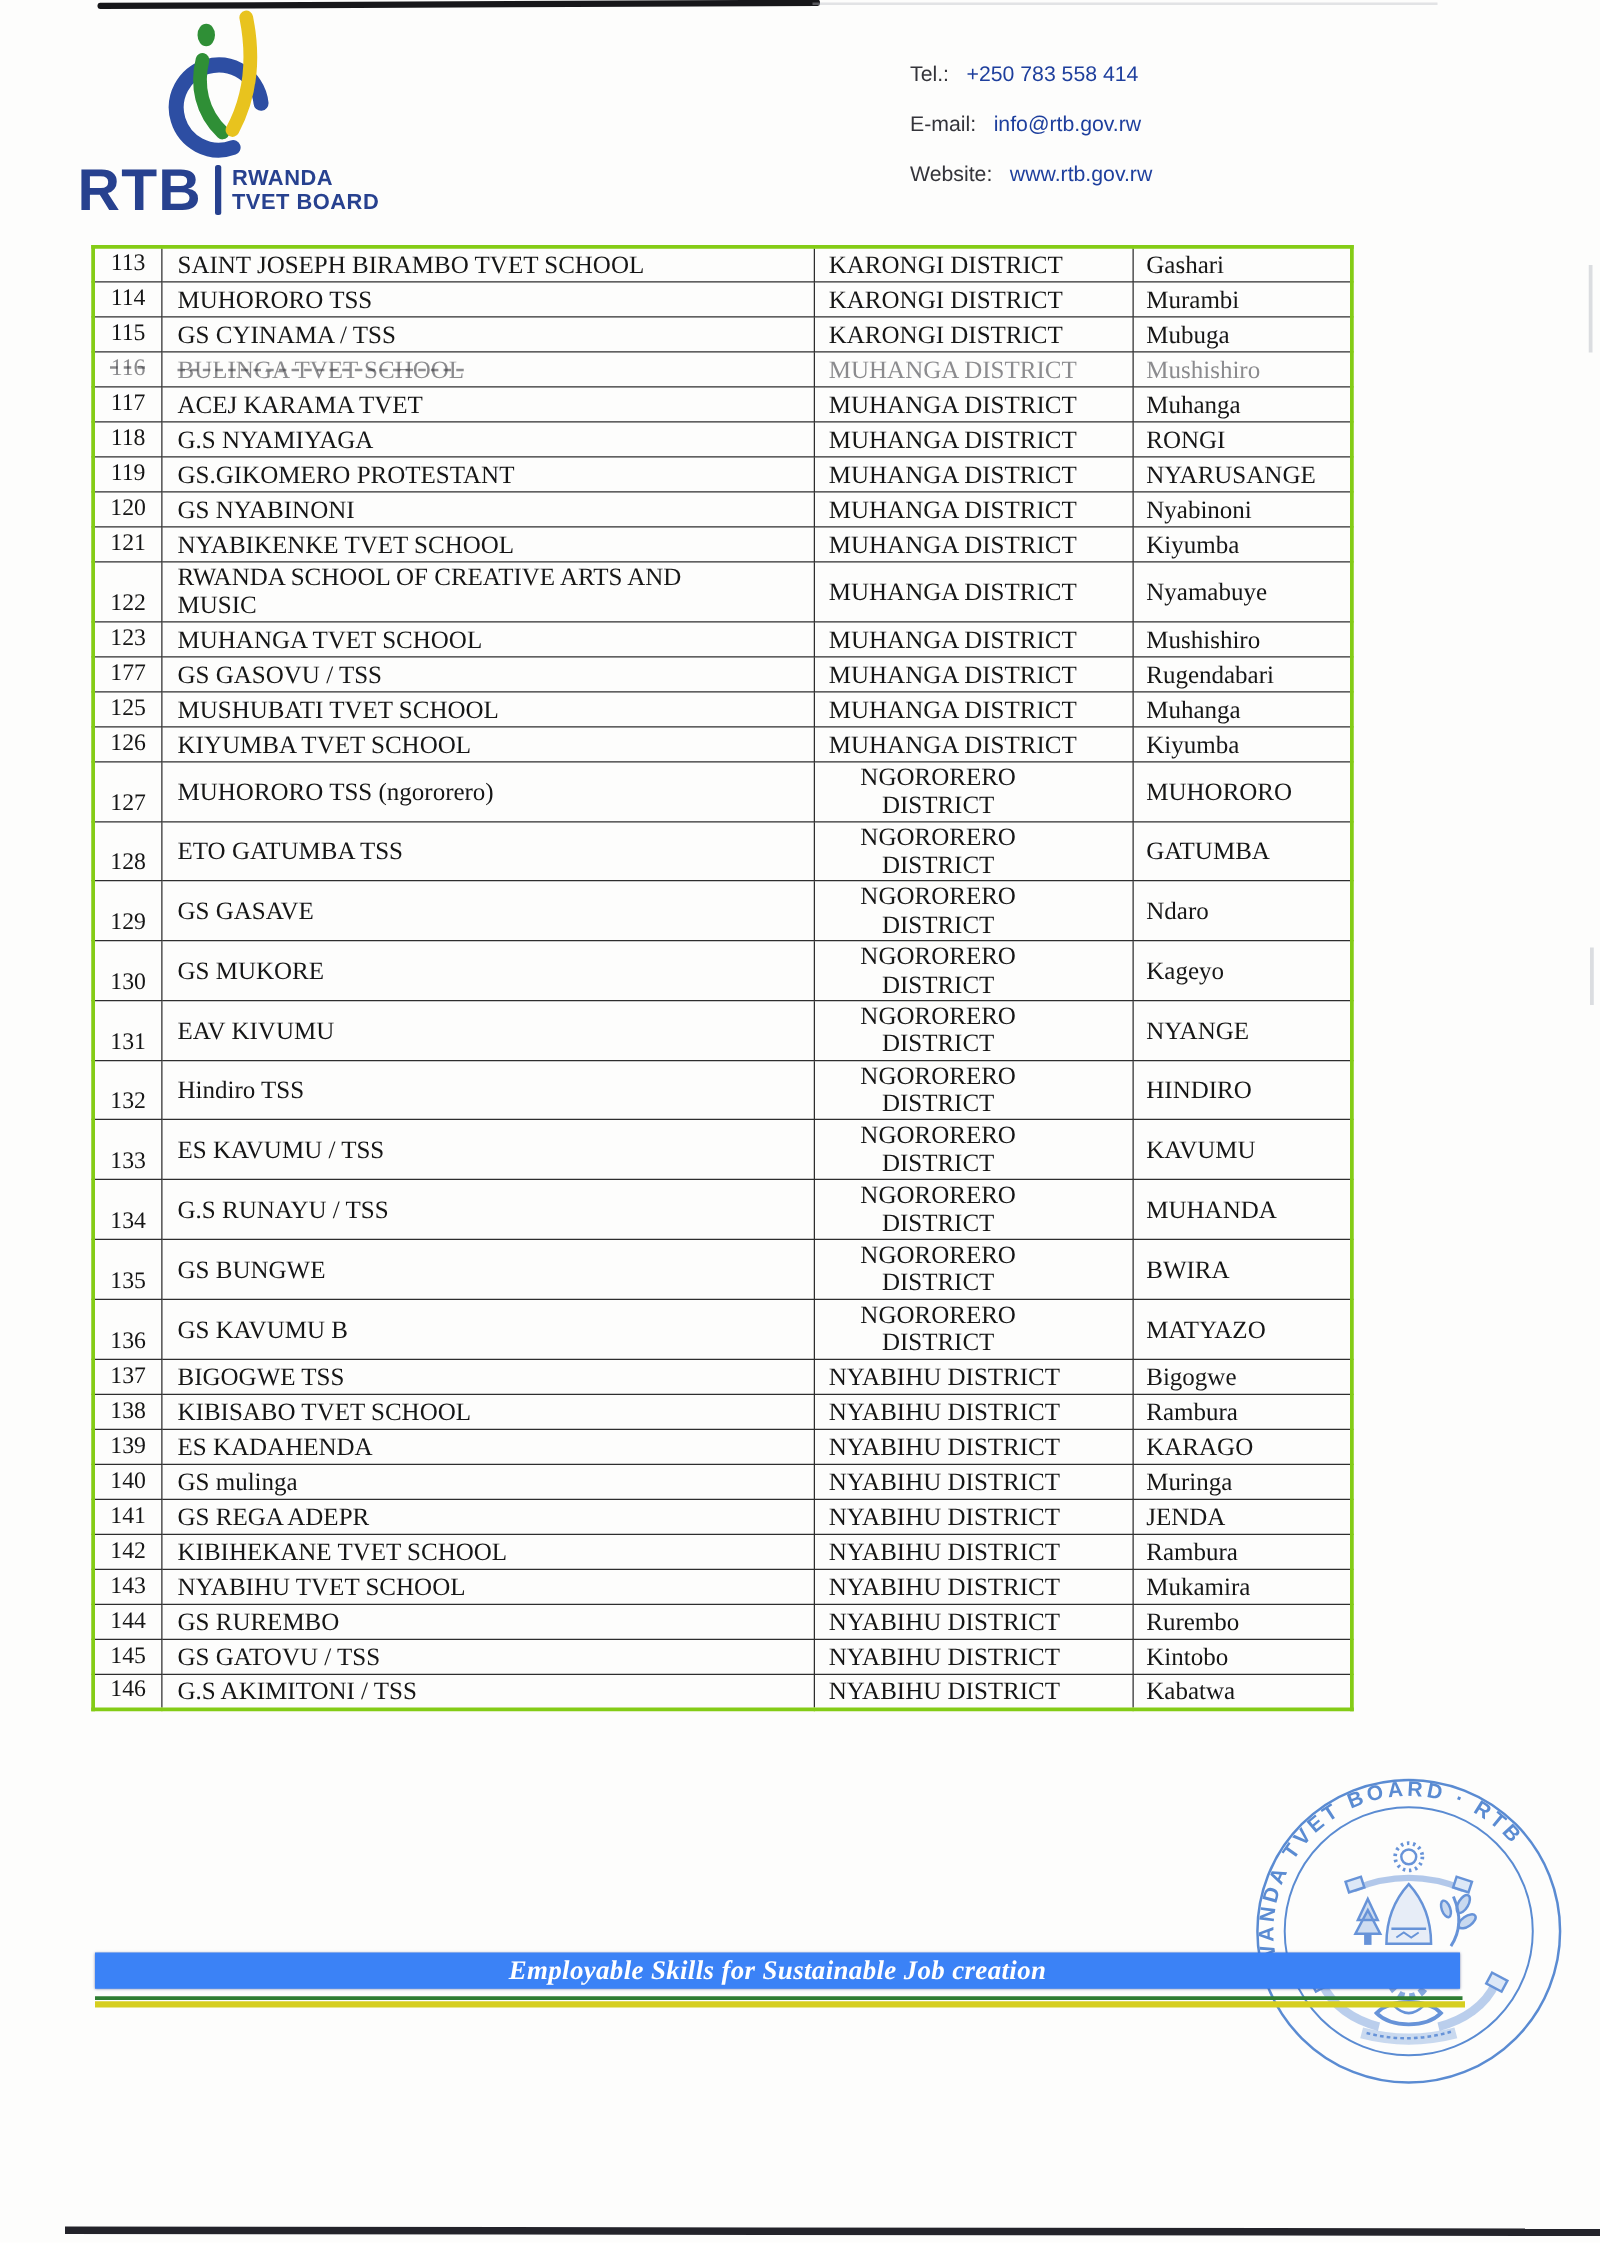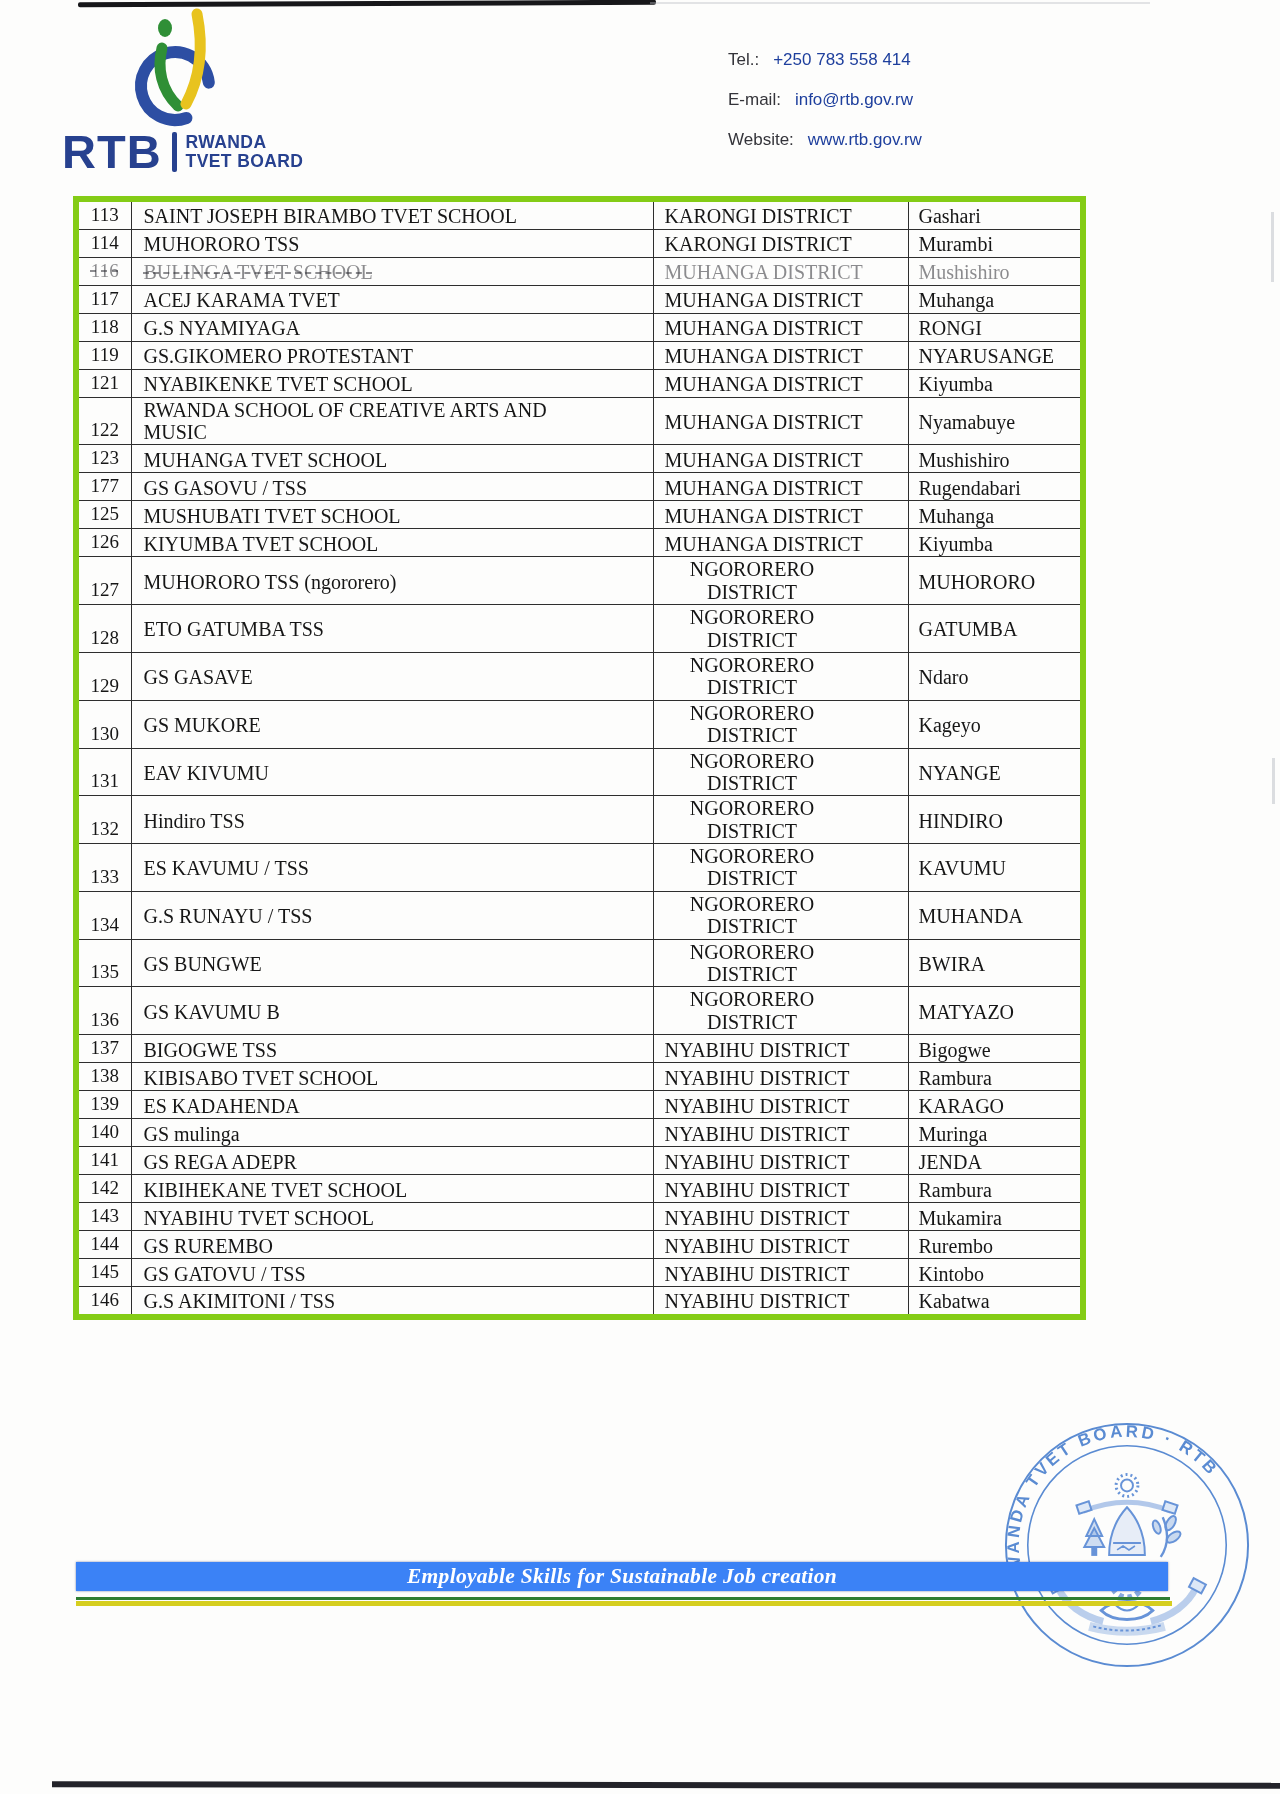--- a/index.html
+++ b/index.html
@@ -36,21 +36,21 @@
   .contact-label { color:#34343a; }
   .contact-value { color:#1e3f9d; }
 
   
   table.school-table {
     position:absolute; left:73px; top:196px; width:1007px;
     border-collapse:collapse; table-layout:fixed;
     font-size:20px; color:#161616;
   }
   .school-table td { border:1px solid #2e2e2e; overflow:hidden; }
-  .school-table { border:6px solid #84cc16; }
+  .school-table { border:3px solid #84cc16; }
   .school-table tr { height:28px; }
   .school-table tr.tall { height:43px; }
   .cell-num { text-align:center; vertical-align:bottom; padding-bottom:3px; font-size:19px; }
   .cell-school { padding-left:12px; }
   .cell-district { padding-left:11px; }
   .cell-sector { padding-left:10px;margin-top:44px; }
   .cell-school span, .cell-district span, .cell-sector span { display:inline-block; line-height:1.12; vertical-align:middle; }
   tr.tall .cell-school span { max-width:468px; }
   tr.wrap-district .cell-district span { max-width:175px;text-align:center; }
 
@@ -137,20 +137,26 @@
       <td class="cell-school"><span>SAINT JOSEPH BIRAMBO TVET SCHOOL</span></td>
       <td class="cell-district"><span>KARONGI DISTRICT</span></td>
       <td class="cell-sector"><span>Gashari</span></td>
     </tr>
         <tr>
       <td class="cell-num">114</td>
       <td class="cell-school"><span>MUHORORO TSS</span></td>
       <td class="cell-district"><span>KARONGI DISTRICT</span></td>
       <td class="cell-sector"><span>Murambi</span></td>
     </tr>
+        <tr>
+      <td class="cell-num">115</td>
+      <td class="cell-school"><span>GS CYINAMA / TSS</span></td>
+      <td class="cell-district"><span>KARONGI DISTRICT</span></td>
+      <td class="cell-sector"><span>Mubuga</span></td>
+    </tr>
         <tr class="degraded">
       <td class="cell-num">116</td>
       <td class="cell-school"><span>BULINGA TVET SCHOOL</span></td>
       <td class="cell-district"><span>MUHANGA DISTRICT</span></td>
       <td class="cell-sector"><span>Mushishiro</span></td>
     </tr>
         <tr>
       <td class="cell-num">117</td>
       <td class="cell-school"><span>ACEJ KARAMA TVET</span></td>
       <td class="cell-district"><span>MUHANGA DISTRICT</span></td>
@@ -160,20 +166,26 @@
       <td class="cell-num">118</td>
       <td class="cell-school"><span>G.S NYAMIYAGA</span></td>
       <td class="cell-district"><span>MUHANGA DISTRICT</span></td>
       <td class="cell-sector"><span>RONGI</span></td>
     </tr>
         <tr>
       <td class="cell-num">119</td>
       <td class="cell-school"><span>GS.GIKOMERO PROTESTANT</span></td>
       <td class="cell-district"><span>MUHANGA DISTRICT</span></td>
       <td class="cell-sector"><span>NYARUSANGE</span></td>
+    </tr>
+        <tr>
+      <td class="cell-num">120</td>
+      <td class="cell-school"><span>GS NYABINONI</span></td>
+      <td class="cell-district"><span>MUHANGA DISTRICT</span></td>
+      <td class="cell-sector"><span>Nyabinoni</span></td>
     </tr>
         <tr>
       <td class="cell-num">121</td>
       <td class="cell-school"><span>NYABIKENKE TVET SCHOOL</span></td>
       <td class="cell-district"><span>MUHANGA DISTRICT</span></td>
       <td class="cell-sector"><span>Kiyumba</span></td>
     </tr>
         <tr class="tall">
       <td class="cell-num">122</td>
       <td class="cell-school"><span>RWANDA SCHOOL OF CREATIVE ARTS AND MUSIC</span></td>

